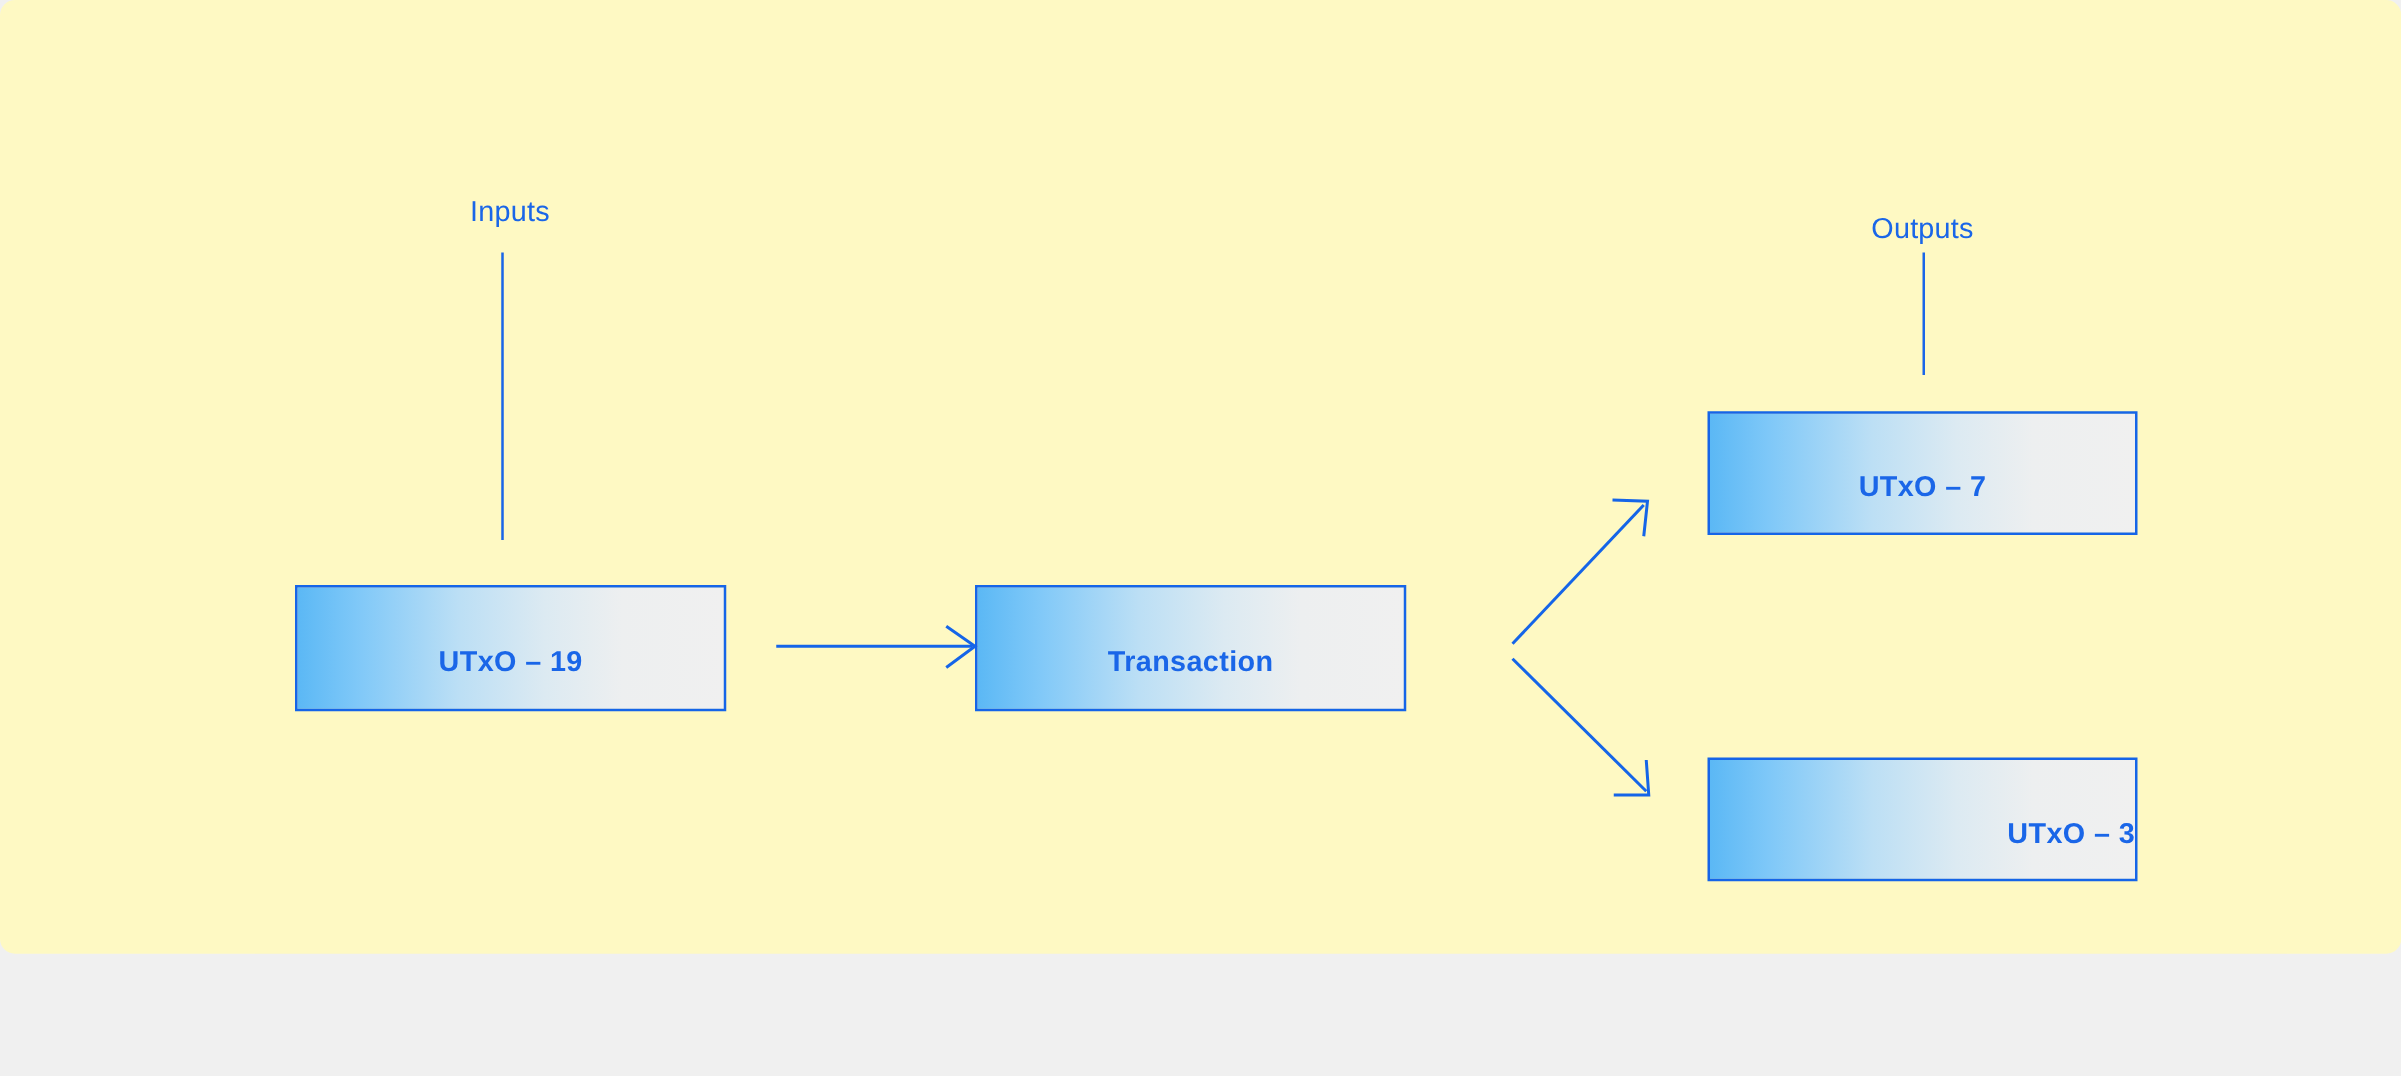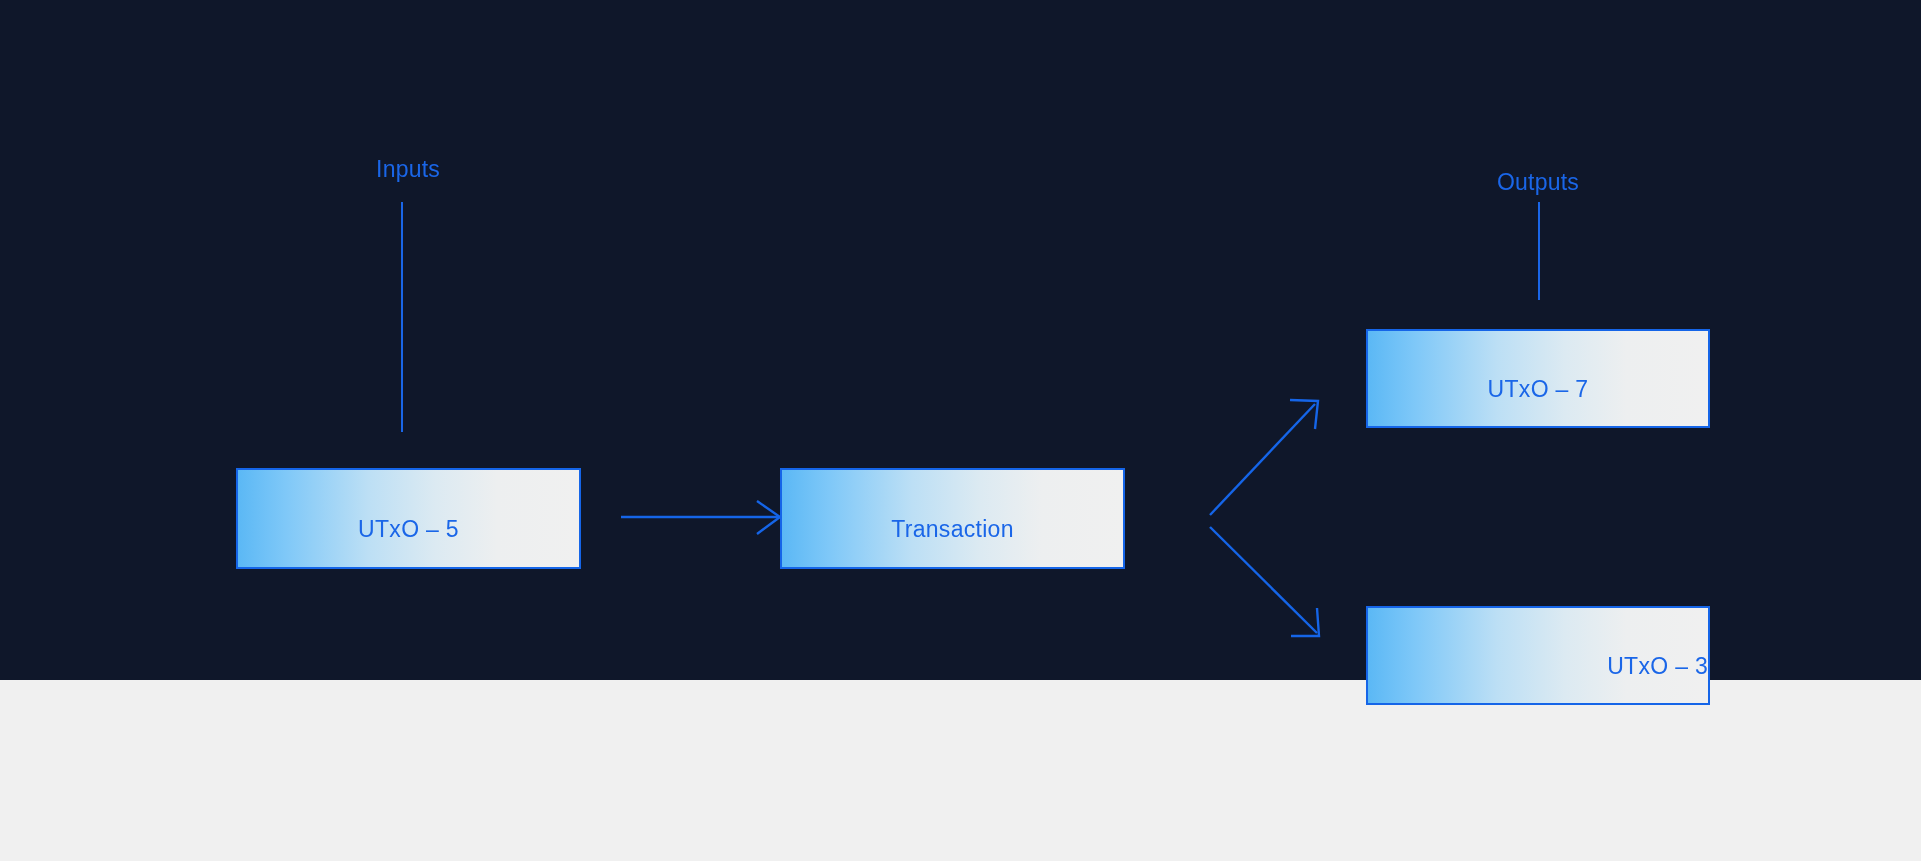--- a/index.html
+++ b/index.html
@@ -9,22 +9,23 @@
   body {
     width: 1921px;
     height: 861px;
     background: #F0F0F0;
     font-family: "Liberation Sans", sans-serif;
     overflow: hidden;
   }
   #canvas {
     position: relative;
     width: 1921px;
-    height: 680px;
-    background: #0f172a;
+    height: 763px;
+    background: #fef9c3;
+    border-radius: 12px;
   }
 
   
   .group-label {
     position: absolute;
     color: #1A66E8;
     font-size: 23px;
     font-weight: 400;
     letter-spacing: 0.2px;
     white-space: nowrap;
@@ -55,21 +56,21 @@
                 #DCEAF2 58%,
                 #EDEFF0 76%,
                 #F0F0F0 100%);
     display: flex;
     align-items: center;
     justify-content: center;
   }
   .node-label {
     color: #1A66E8;
     font-size: 23px;
-    font-weight: 400;
+    font-weight: 700;
     letter-spacing: 0.3px;
     white-space: nowrap;
     line-height: 1;
     margin-top: 21px;
   }
 
   #box-input-utxo-10 { left: 236px;  top: 468px; width: 345px; height: 101px; }
   #box-transaction   { left: 780px;  top: 468px; width: 345px; height: 101px; }
   #box-output-utxo-7 { left: 1366px; top: 329px; width: 344px; height: 99px;  }
   #box-output-utxo-3 { left: 1366px; top: 606px; width: 344px; height: 99px; justify-content: flex-end;  }
@@ -103,21 +104,21 @@
 
 <div id="canvas">
 
   <div class="group-label" id="label-inputs">Inputs</div>
   <div class="group-stem" id="stem-inputs"></div>
 
   <div class="group-label" id="label-outputs">Outputs</div>
   <div class="group-stem" id="stem-outputs"></div>
 
   <div class="node-box" id="box-input-utxo-10">
-    <span class="node-label">UTxO – 5</span>
+    <span class="node-label">UTxO – 19</span>
   </div>
 
   <div class="node-box" id="box-transaction">
     <span class="node-label">Transaction</span>
   </div>
 
   <div class="node-box" id="box-output-utxo-7">
     <span class="node-label">UTxO – 7</span>
   </div>
 

